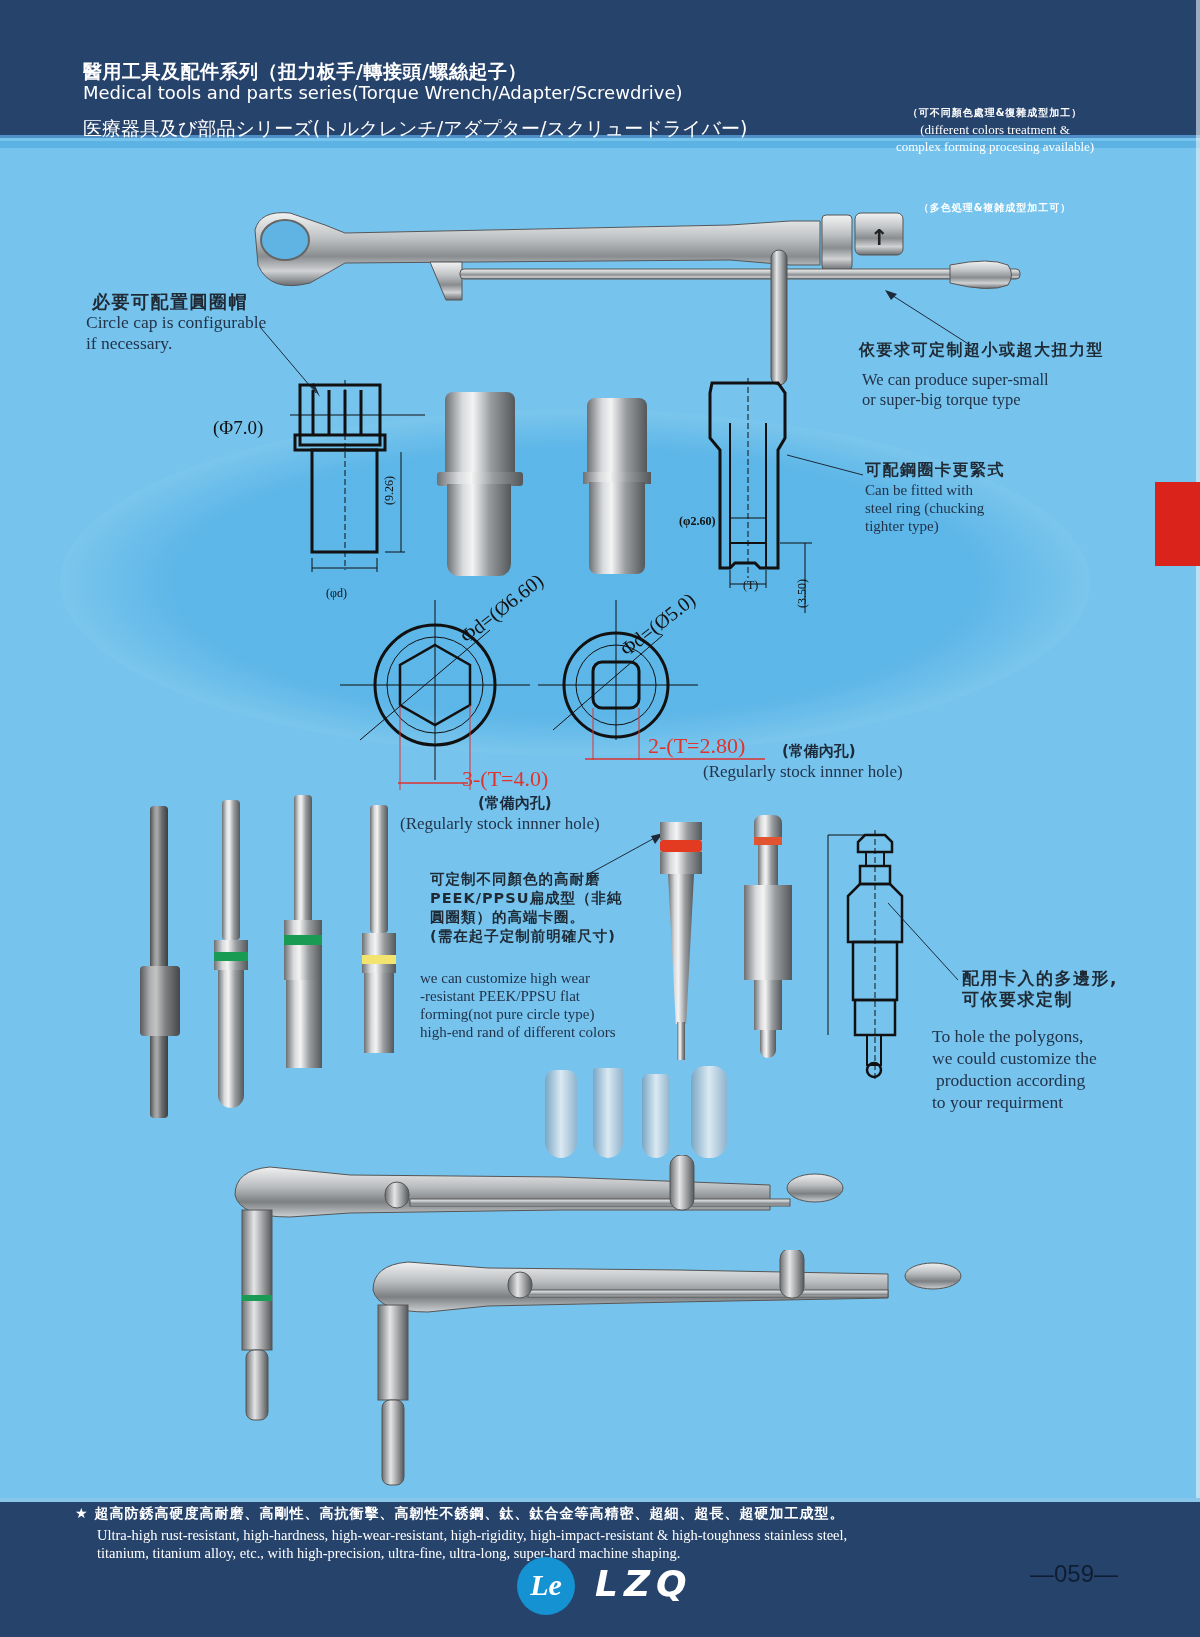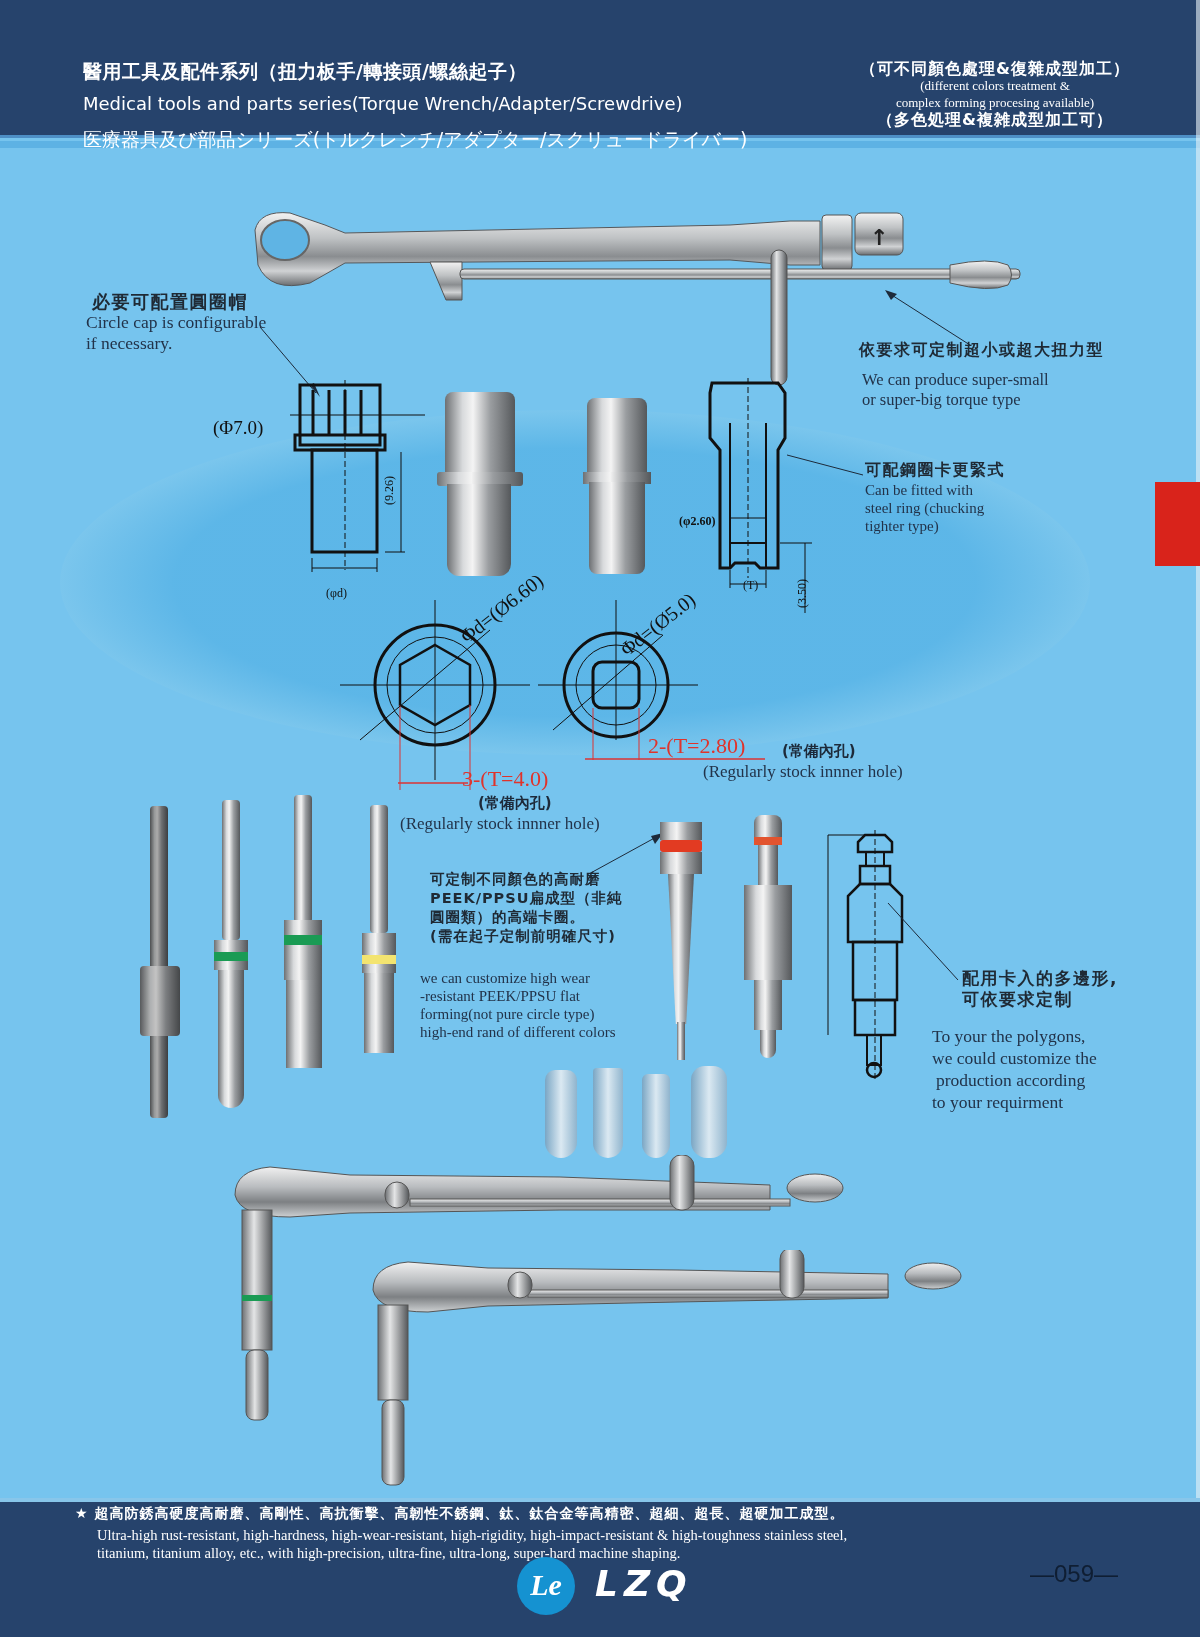--- a/index.html
+++ b/index.html
@@ -4,25 +4,25 @@
 <style>
   * { margin:0; padding:0; box-sizing:border-box; }
   html, body { width:1200px; height:1637px; overflow:hidden; background:#76c4ee; }
   body { position:relative; font-family:"DejaVu Serif", serif; color:#1d2a3a; }
   .abs { position:absolute; }
 
   
   .header { left:0; top:0; width:1200px; height:138px; background:#26436c; border-bottom:3px solid #4d8fc6; }
   .header-strip { left:0; top:141px; width:1200px; height:7px; background:#5db2e4; }
   .h-title { left:83px; top:62px; color:#fff; font-family:"DejaVu Sans", sans-serif; line-height:1.0; }
-  .h-title .l1 { font-size:19px; font-weight:bold; letter-spacing:0.5px; display:block; margin-bottom:14px; }
+  .h-title .l1 { font-size:19px; font-weight:bold; letter-spacing:0.5px; display:block; margin-bottom:3px; }
   .h-title .l2 { font-size:18px; display:block; margin-bottom:17px; }
   .h-title .l3 { font-size:19px; font-weight:normal; display:block; }
   .h-note { left:835px; top:60px; width:320px; text-align:center; color:#fff; font-size:13px; line-height:17px; font-family:"Liberation Serif", serif; }
-  .h-note .cn { font-family:"DejaVu Sans", sans-serif; font-size:16px; letter-spacing:1px; font-weight:bold; }
+  .h-note .cn { font-family:"DejaVu Sans", sans-serif; font-size:10px; letter-spacing:1px; font-weight:bold;margin-top:44px; }
 
   
   .ellipse { left:60px; top:410px; width:1030px; height:345px; border-radius:50%;
     background:radial-gradient(ellipse at center, #5ab5e7 55%, #8fd0f0 80%, #b4e1f6 95%); opacity:0.9; }
 
   
   .red-tab { left:1155px; top:482px; width:45px; height:84px; background:#d9231b; }
   .right-edge { left:1196px; top:0; width:4px; height:1637px; background:#e8f3f9; opacity:0.6; }
 
   
@@ -287,21 +287,21 @@
 </div>
 <svg class="abs" style="left:883px;top:895px;" width="80" height="90">
   <line x1="5" y1="8" x2="75" y2="85" stroke="#1d2a3a" stroke-width="1"></line>
 </svg>
 
 <div class="abs cn-lbl" style="left:962px;top:968px;font-size:17px;line-height:21px;">
   <div>配用卡入的多邊形,</div>
   <div>可依要求定制</div>
 </div>
 <div class="abs en-lbl" style="left:932px;top:1025px;font-size:17.5px;line-height:22px;">
-  <div>To your the polygons,</div>
+  <div>To hole the polygons,</div>
   <div>we could customize the</div>
   <div style="padding-left:4px;">production according</div>
   <div>to your requirment</div>
 </div>
 
 <div class="abs" style="left:545px;top:1062px;width:190px;height:98px;">
   <div style="position:absolute;left:0;top:8px;width:32px;height:88px;border-radius:10px 10px 16px 16px;background:linear-gradient(90deg,#7aa6c4,#dbe9f2,#8fb4cd);"></div>
   <div style="position:absolute;left:48px;top:6px;width:30px;height:90px;border-radius:4px 4px 16px 16px;background:linear-gradient(90deg,#7aa6c4,#dbe9f2,#8fb4cd);"></div>
   <div style="position:absolute;left:97px;top:12px;width:28px;height:84px;border-radius:6px 6px 14px 14px;background:linear-gradient(90deg,#7aa6c4,#dbe9f2,#8fb4cd);"></div>
   <div style="position:absolute;left:146px;top:4px;width:36px;height:92px;border-radius:14px 14px 16px 16px;background:linear-gradient(90deg,#7aa6c4,#dbe9f2,#8fb4cd);"></div>

